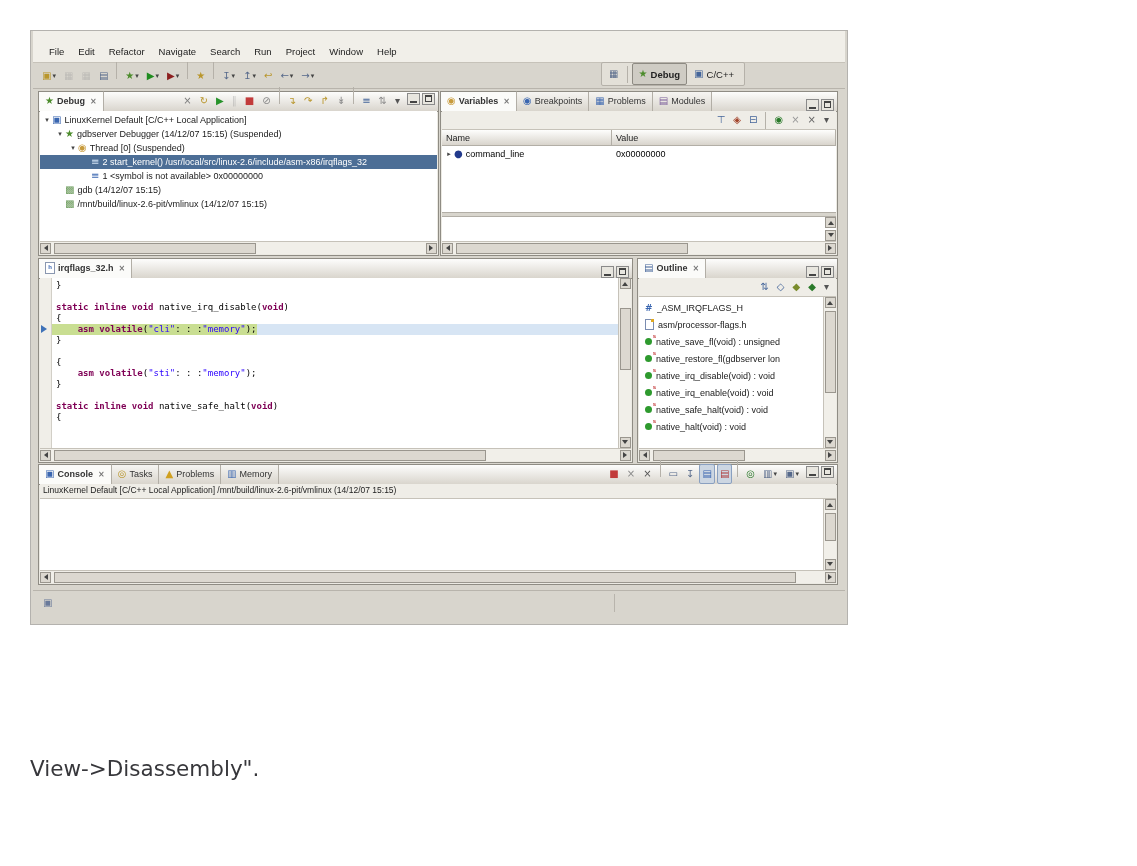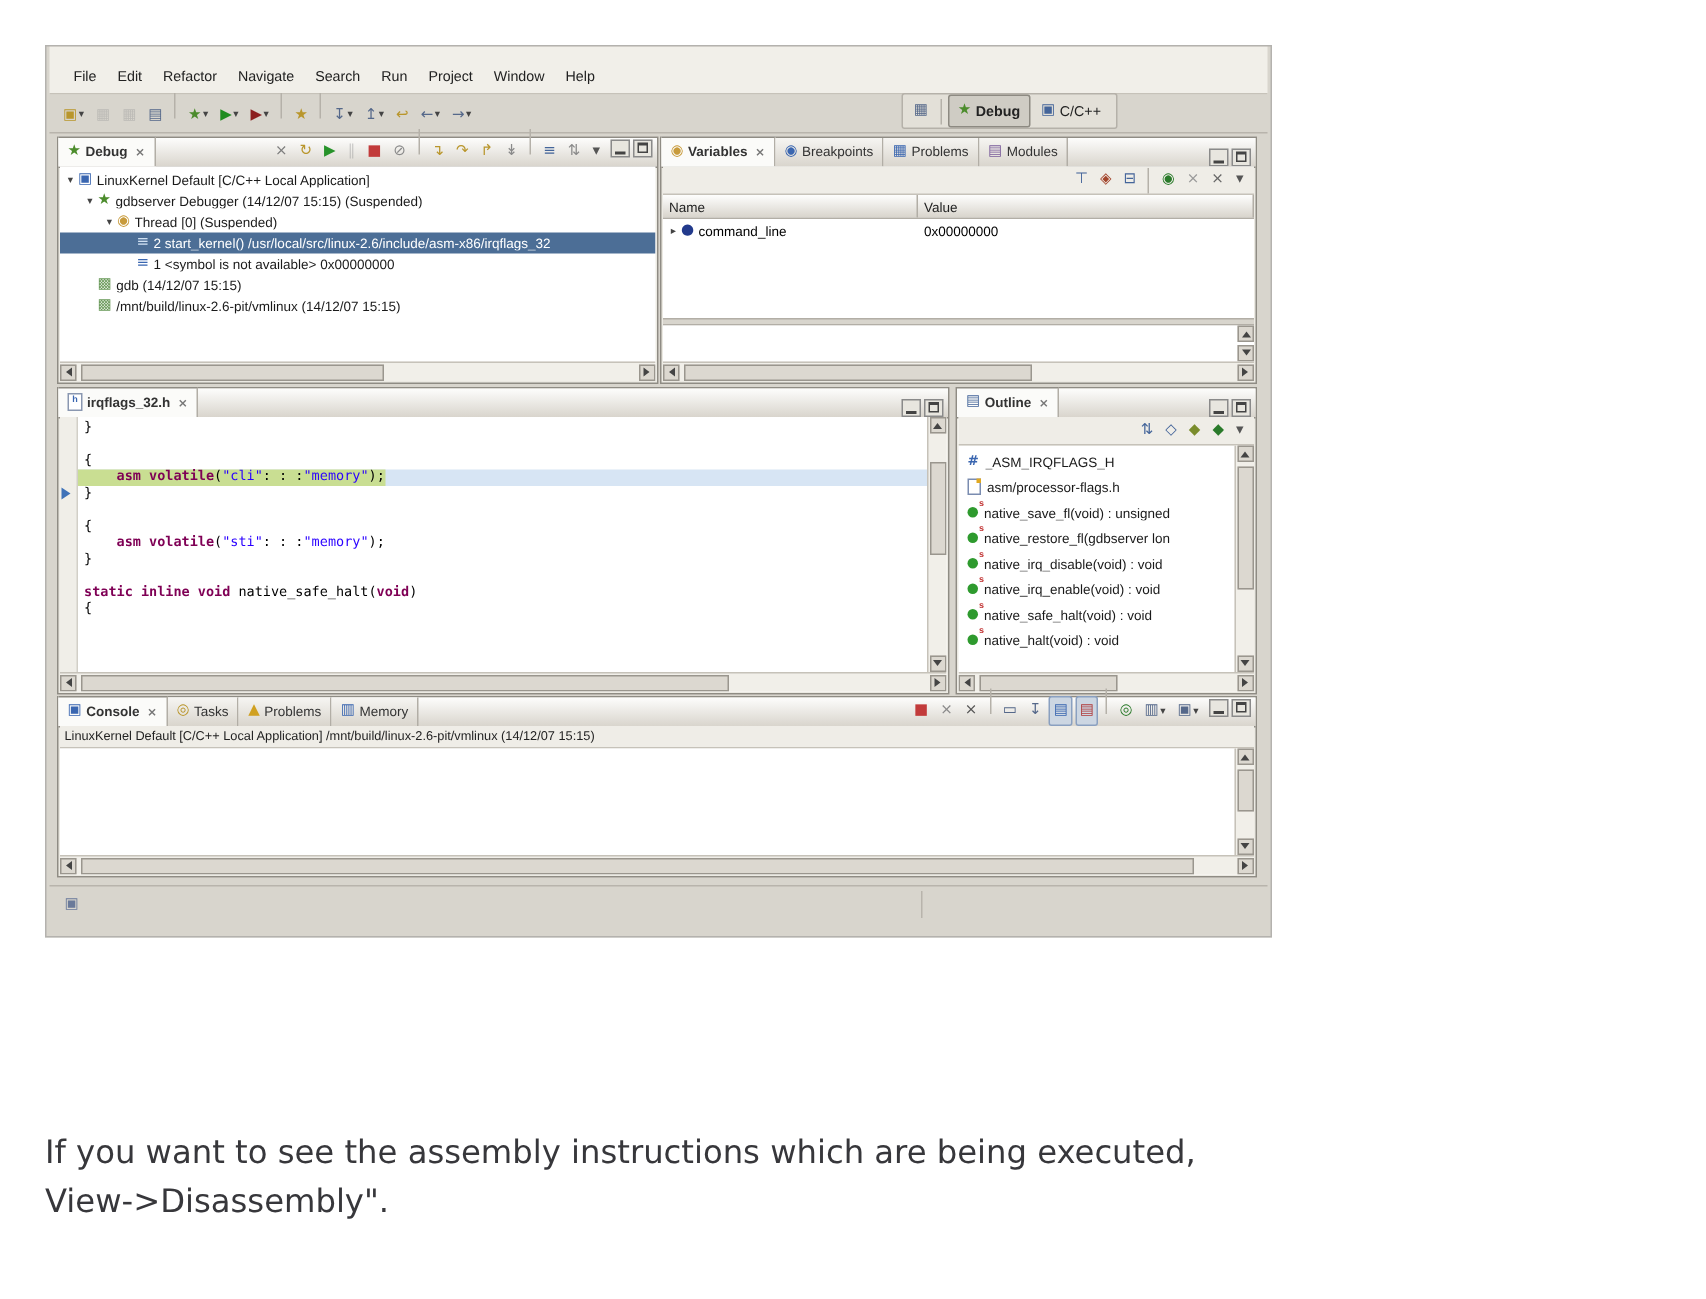--- a/index.html
+++ b/index.html
@@ -348,20 +348,21 @@
         </span>
       </div>
       <div class="pbody">
         <div class="edwrap">
           <div class="ruler">
             <span class="ipointer" style="top:47px;"></span>
           </div>
           <div class="codearea">
               <div class="cline"><span class="p">}</span></div>
               <div class="cline"></div>
+              <div class="cline"><span class="k">static inline void </span><span class="p">native_irq_disable(</span><span class="k">void</span><span class="p">)</span></div>
               <div class="cline"><span class="p">{</span></div>
               <div class="cline hl"><span class="hlin"><span class="p">    </span><span class="k">asm volatile</span><span class="p">(</span><span class="s">"cli"</span><span class="p">: : :</span><span class="s">"memory"</span><span class="p">);</span></span></div>
               <div class="cline"><span class="p">}</span></div>
               <div class="cline"></div>
               <div class="cline"><span class="p">{</span></div>
               <div class="cline"><span class="p">    </span><span class="k">asm volatile</span><span class="p">(</span><span class="s">"sti"</span><span class="p">: : :</span><span class="s">"memory"</span><span class="p">);</span></div>
               <div class="cline"><span class="p">}</span></div>
               <div class="cline"></div>
               <div class="cline"><span class="k">static inline void </span><span class="p">native_safe_halt(</span><span class="k">void</span><span class="p">)</span></div>
               <div class="cline"><span class="p">{</span></div>
@@ -561,17 +562,16 @@
             <span class="gi" style="color: rgb(106, 122, 154);">▣</span>
           </span>
       </span>
       <span style="flex:1;"></span>
       <span style="width:1px;height:18px;background:#b8b4ac;margin-right:230px;"></span>
     </div>
 
   </div>
 
   <div class="caption">
-    <div>If you want to see the assembly instructions which are being executed,</div>
     <div>View-&gt;Disassembly".</div>
   </div>
 
 </div>
 
 </body></html>

